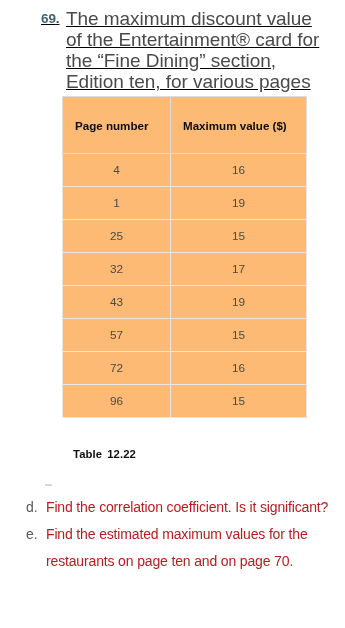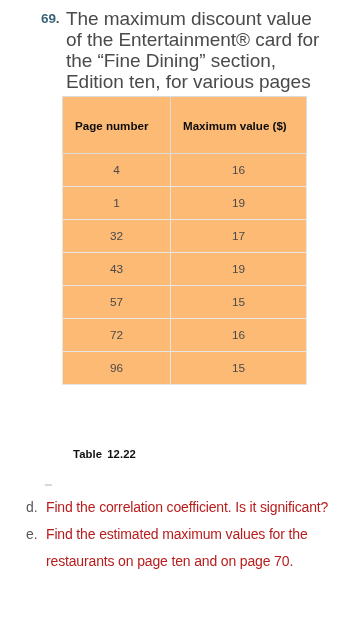--- a/index.html
+++ b/index.html
@@ -29,20 +29,21 @@
     top: 0;
     width: 345px;
     padding-top: 8px;
     box-sizing: border-box;
   }
   .problem-row {
     display: flex;
     align-items: flex-start;
     padding-left: 41px;
     padding-right: 24px;
+    text-decoration: underline;
   }
   .problem-marker {
     flex: 0 0 auto;
     width: 25px;
     font-size: 13.5px;
     font-weight: bold;
     color: #3c6478;
     line-height: 21px;
     letter-spacing: -0.1px;
   }
@@ -185,20 +186,24 @@
         </tr>
       </thead>
       <tbody>
         <tr>
           <td>4</td>
           <td>16</td>
         </tr>
         <tr>
           <td>1</td>
           <td>19</td>
+        </tr>
+        <tr>
+          <td>25</td>
+          <td>15</td>
         </tr>
         <tr>
           <td>32</td>
           <td>17</td>
         </tr>
         <tr>
           <td>43</td>
           <td>19</td>
         </tr>
         <tr>

